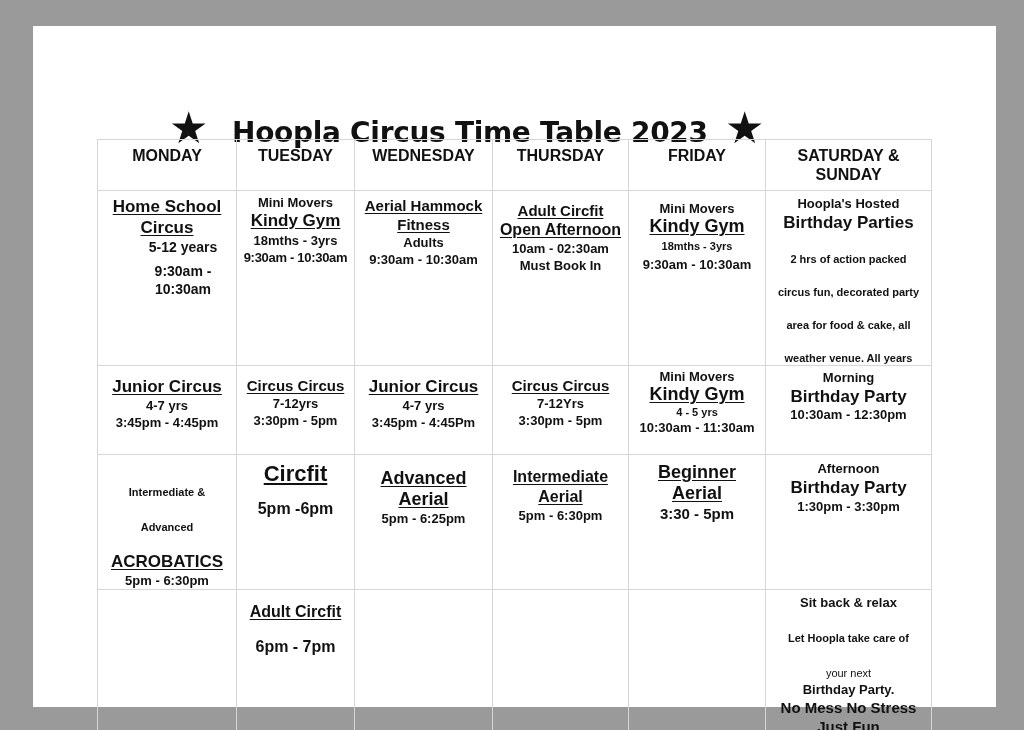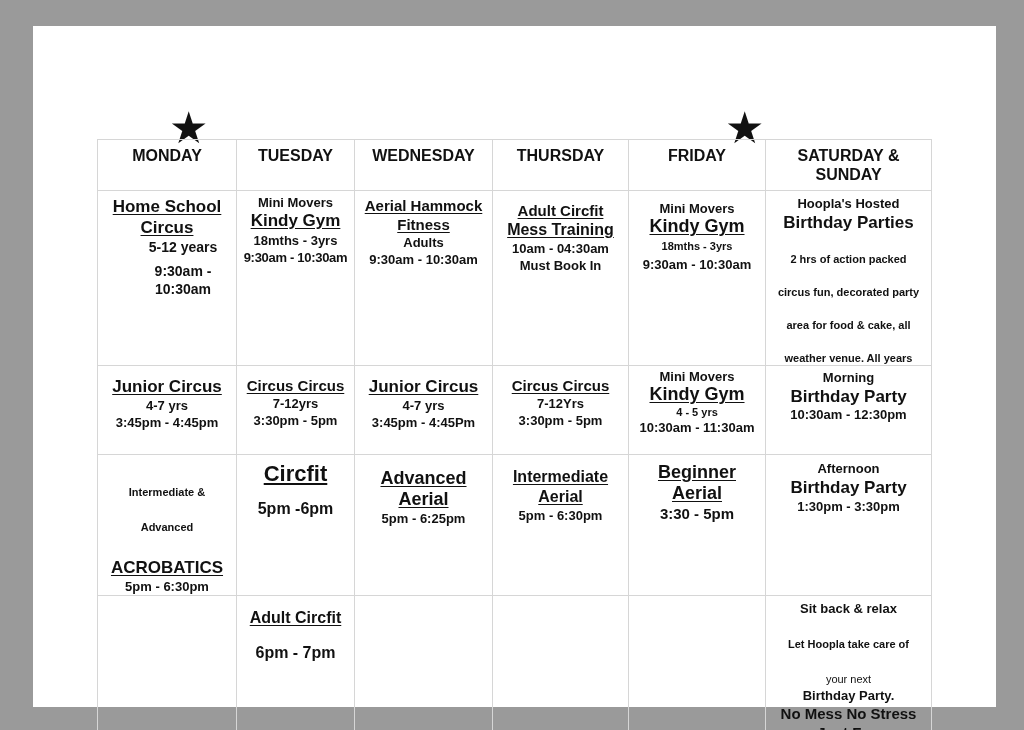--- a/index.html
+++ b/index.html
@@ -30,20 +30,21 @@
   .s22 { font-size:22px; line-height:26px; }
   .narrow { font-family:"Liberation Sans Narrow","Liberation Sans", sans-serif; }
   .lc { letter-spacing:-0.3px; }
 </style>
 </head>
 <body>
 
 <div class="page">
   <div class="title-row">
     <span class="star left">★</span>
+    <span class="title">Hoopla Circus Time Table 2023</span>
     <span class="star right">★</span>
   </div>
 
   <table class="tt">
     <colgroup>
       <col style="width:139px">
         <col style="width:118px">
         <col style="width:138px">
       <col style="width:136px">
         <col style="width:137px">
@@ -80,22 +81,22 @@
             <div class="cell" style="padding-top:5px">
         <span class="b u s15">Aerial Hammock</span>
         <span class="b u s15">Fitness</span>
         <span class="b s13">Adults</span>
         <span class="b s13">9:30am - 10:30am</span>
       </div>
           </td>
       <td>
             <div class="cell" style="padding-top:10px">
         <span class="b u s15">Adult Circfit</span>
-        <span class="b u s16">Mess Training</span>
-        <span class="b s13">10am - 04:30am</span>
+        <span class="b u s16">Open Afternoon</span>
+        <span class="b s13">10am - 02:30am</span>
         <span class="b s13">Must Book In</span>
       </div>
           </td>
       <td>
             <div class="cell" style="padding-top:10px">
         <span class="b s12">Mini Movers</span>
         <span class="b u s18">Kindy Gym</span>
         <span class="b s11" style="margin-top:2px">18mths - 3yrs</span>
         <span class="b s13" style="margin-top:2px">9:30am - 10:30am</span>
       </div>
@@ -156,21 +157,21 @@
         <span class="b s12">10:30am - 12:30pm</span>
       </div>
           </td>
     </tr>
 
     <tr style="height:106px">
       <td>
             <div class="cell" style="padding-top:10px">
         <span class="b s11">Intermediate &amp;</span>
         <span class="b s11">Advanced</span>
-        <span class="b u s17" style="margin-top:22px">ACROBATICS</span>
+        <span class="b u s17" style="margin-top:16px">ACROBATICS</span>
         <span class="b s13">5pm - 6:30pm</span>
       </div>
           </td>
       <td>
             <div class="cell" style="padding-top:6px">
         <span class="b u s22">Circfit</span>
         <span class="b s16" style="margin-top:12px">5pm -6pm</span>
       </div>
           </td>
       <td>

